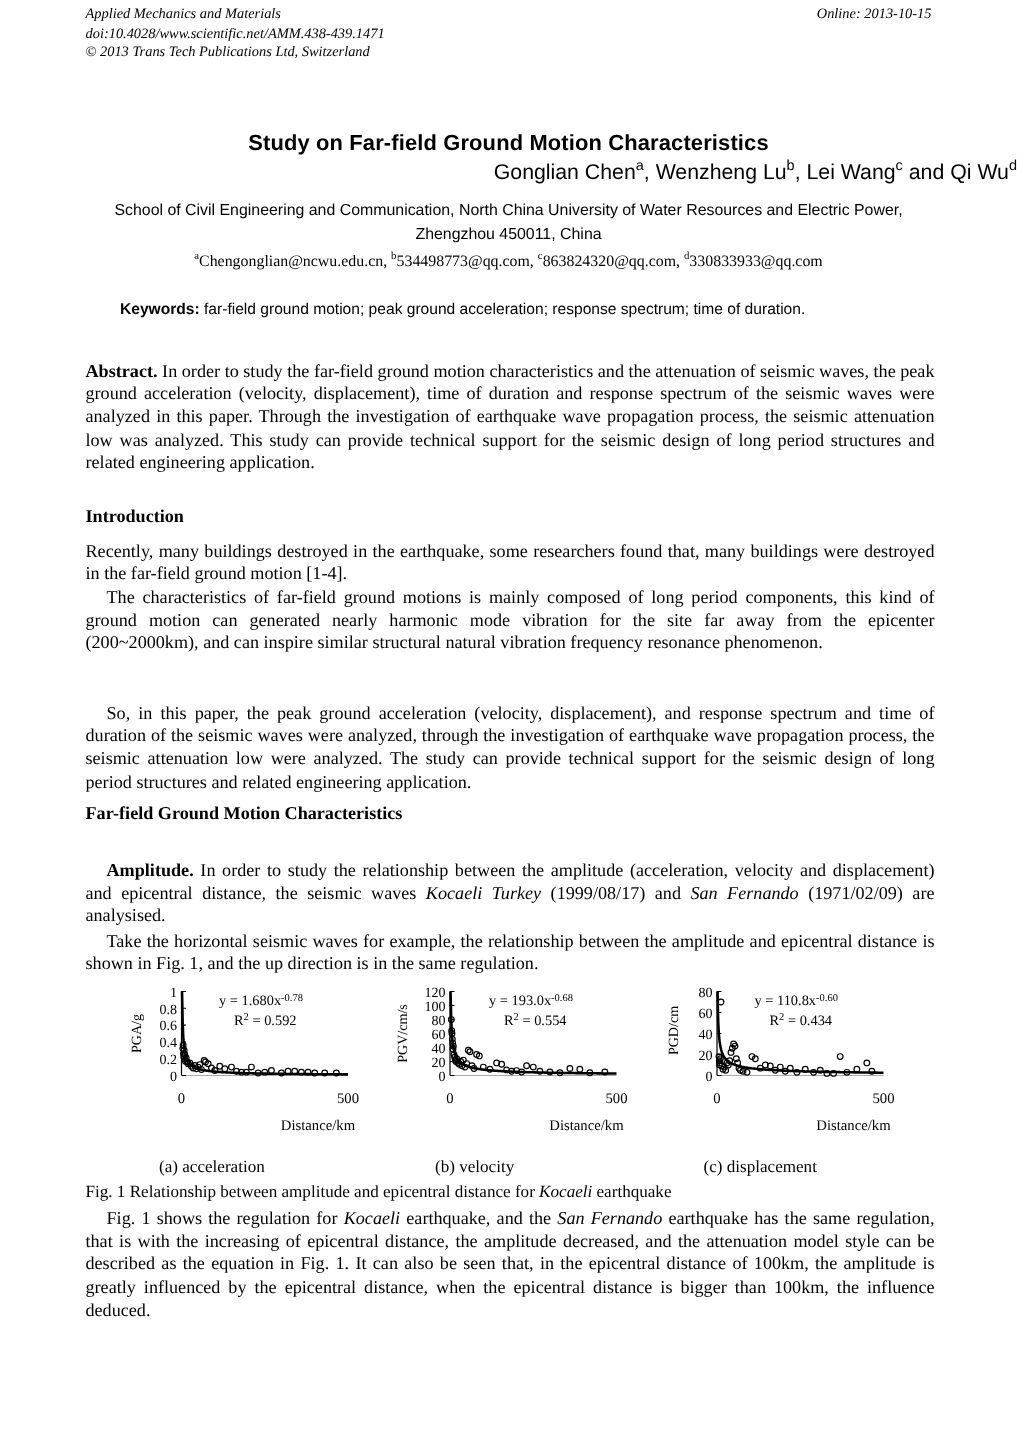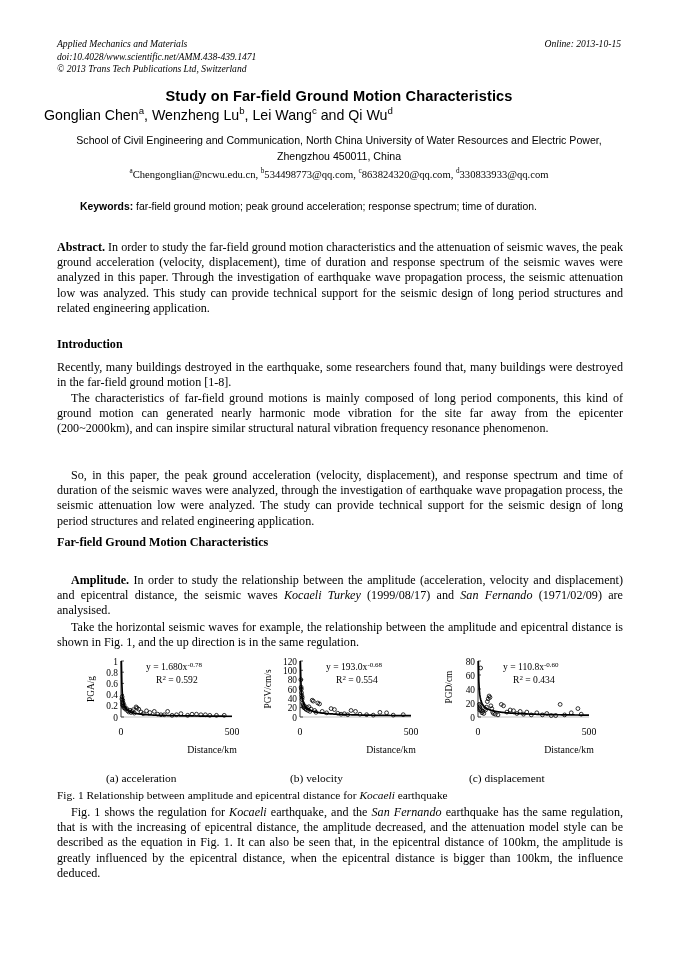--- a/index.html
+++ b/index.html
@@ -20,21 +20,21 @@
     width: 678px;
     height: 959px;
     padding: 0;
     box-sizing: border-box;
   }
 
   
   .masthead {
     position: absolute;
     left: 57px;
-    top: 38px;
+    top: 4px;
     width: 564px;
     font-style: italic;
     font-size: 9.6px;
     line-height: 12.6px;
   }
   .masthead .line { white-space: nowrap; }
   .masthead .online {
     position: absolute;
     right: 0;
     top: 0;
@@ -50,21 +50,21 @@
     text-align: center;
     font-family: "Liberation Sans", "DejaVu Sans", sans-serif;
     font-weight: bold;
     font-size: 14.6px;
     letter-spacing: .1px;
   }
   .authors {
     position: absolute;
     left: 0; right: 0;
     top: 107px;
-    text-align: left;
+    text-align: right;
     font-family: "Liberation Sans", "DejaVu Sans", sans-serif;
     font-size: 14.2px;
     margin-left: 44px;
   }
   .affil {
     position: absolute;
     left: 68px;
     width: 542px;
     top: 133px;
     text-align: center;
@@ -203,21 +203,21 @@
 
   <div class="keywords">
     <b>Keywords:</b><span> far-field ground motion; peak ground acceleration; response spectrum; time of duration.</span>
   </div>
 
   <div class="abstract">
     <b>Abstract.</b><span> In order to study the far-field ground motion characteristics and the attenuation of seismic waves, the peak ground acceleration (velocity, displacement), time of duration and response spectrum of the seismic waves were analyzed in this paper. Through the investigation of earthquake wave propagation process, the seismic attenuation low was analyzed. This study can provide technical support for the seismic design of long period structures and related engineering application.</span>
   </div>
 
   <div class="h2" id="h-intro">Introduction</div>
-  <div class="para" id="p-intro1">Recently, many buildings destroyed in the earthquake, some researchers found that, many buildings were destroyed in the far-field ground motion [1-8].</div>
+  <div class="para" id="p-intro1">Recently, many buildings destroyed in the earthquake, some researchers found that, many buildings were destroyed in the far-field ground motion [1-4].</div>
   <div class="para" id="p-intro2">The characteristics of far-field ground motions is mainly composed of long period components, this kind of ground motion can generated nearly harmonic mode vibration for the site far away from the epicenter (200~2000km), and can inspire similar structural natural vibration frequency resonance phenomenon.</div>
   <div class="para" id="p-intro3">So, in this paper, the peak ground acceleration (velocity, displacement), and response spectrum and time of duration of the seismic waves were analyzed, through the investigation of earthquake wave propagation process, the seismic attenuation low were analyzed. The study can provide technical support for the seismic design of long period structures and related engineering application.</div>
 
   <div class="h2" id="h-ffgmc">Far-field Ground Motion Characteristics</div>
   <div class="para" id="p-ff2">
     <b>Amplitude.</b><span> In order to study the relationship between the amplitude (acceleration, velocity and displacement) and epicentral distance, the seismic waves </span><em>Kocaeli Turkey</em><span> (1999/08/17) and </span><em>San Fernando</em><span> (1971/02/09) are analysised.</span>
   </div>
   <div class="para" id="p-ff3">Take the horizontal seismic waves for example, the relationship between the amplitude and epicentral distance is shown in Fig. 1, and the up direction is in the same regulation.</div>
 
   <div class="figure-row">

